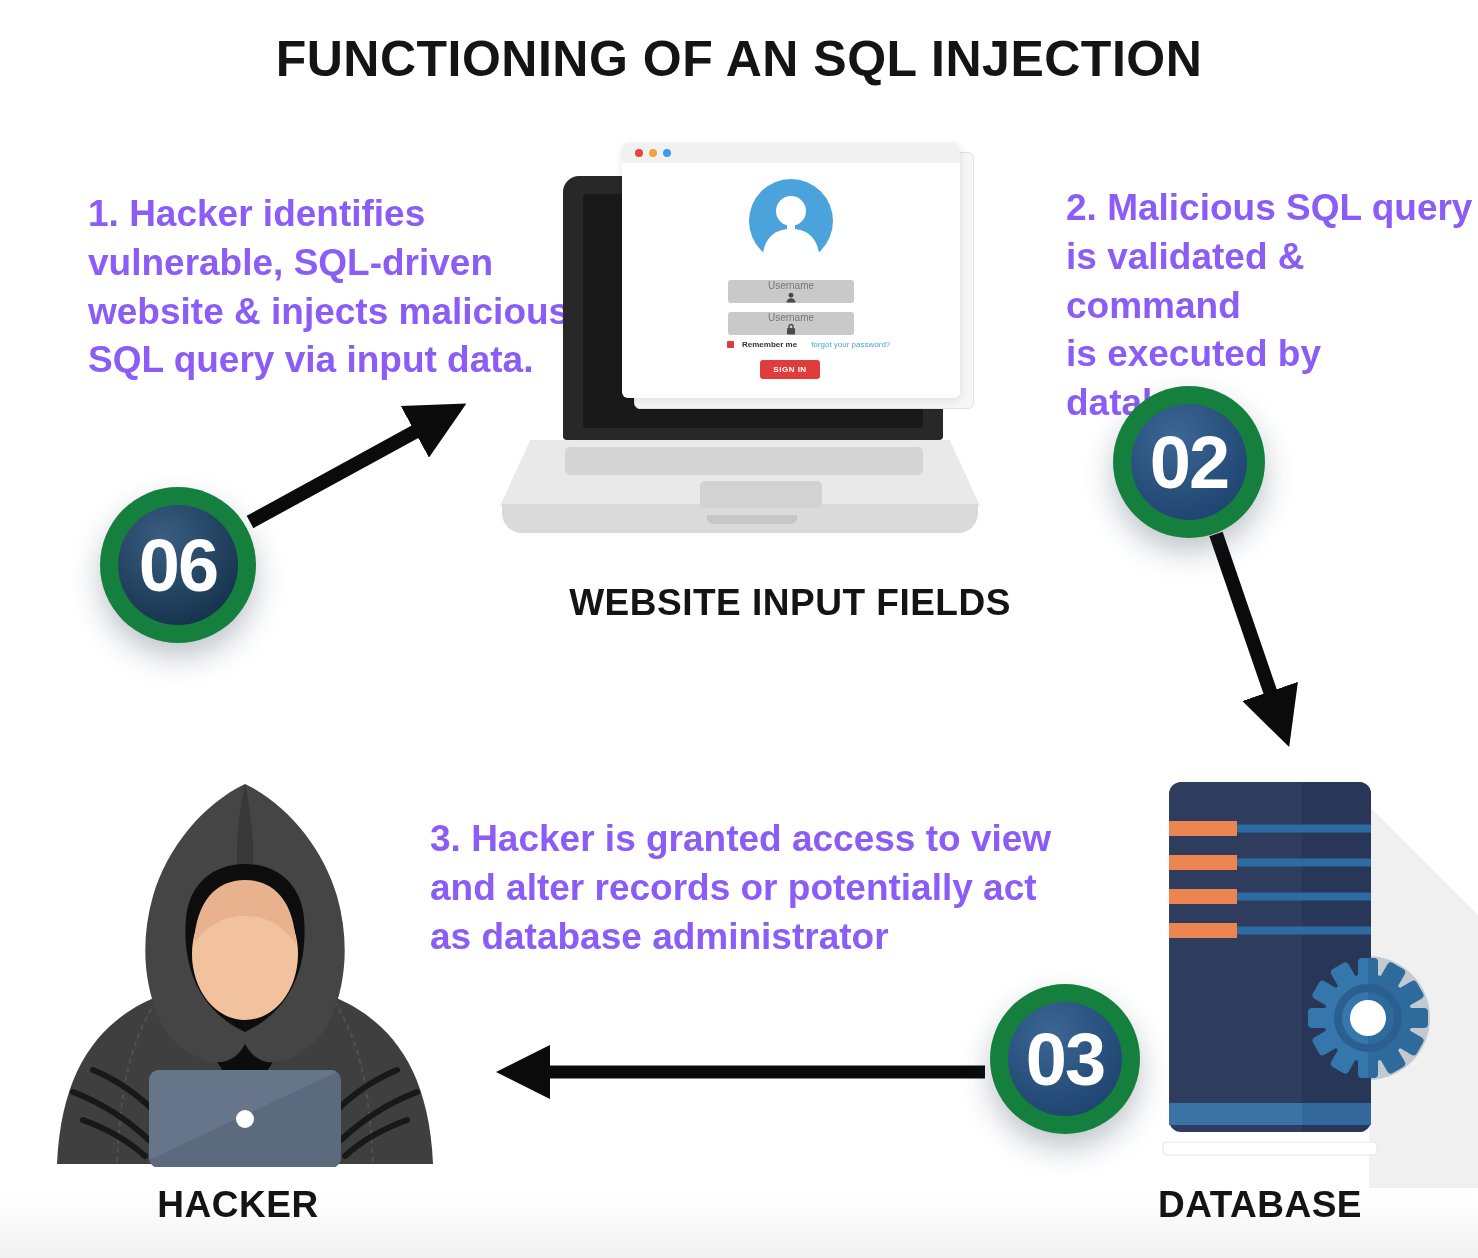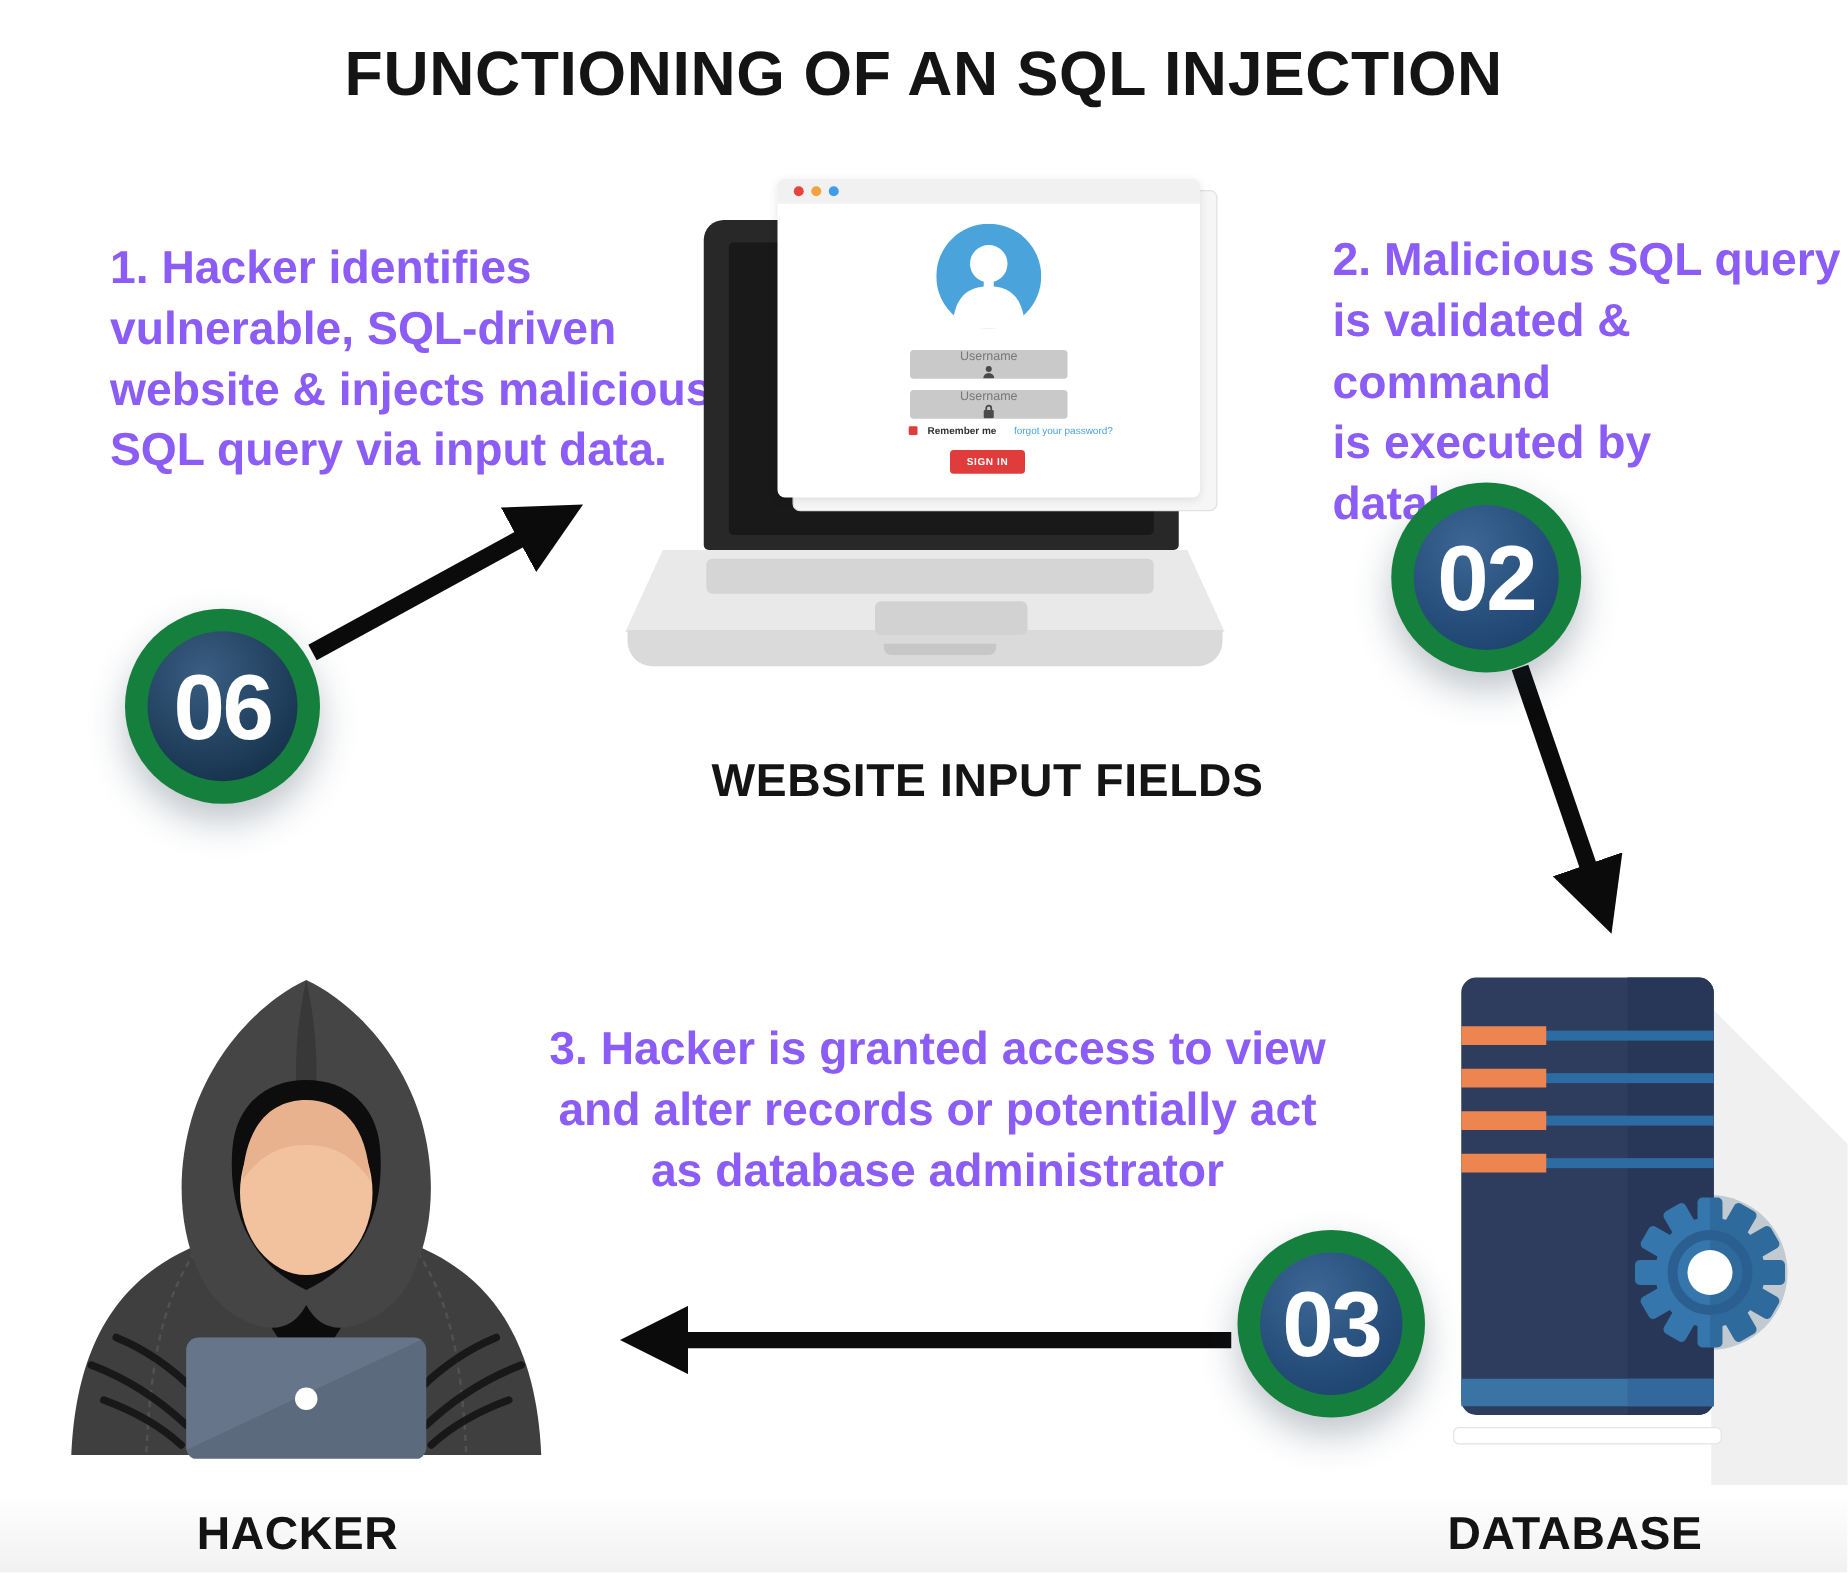--- a/index.html
+++ b/index.html
@@ -10,24 +10,24 @@
 
   
   .title{top:30px;left:0;width:1478px;text-align:center;
          font-size:50px;font-weight:800;letter-spacing:.5px;color:#141414;}
 
   
   .step-text{font-size:37px;font-weight:700;color:#8b5cf6;line-height:1.32;
              white-space:pre-line;}
   #step1-text{left:88px;top:190px;}
   #step2-text{left:1066px;top:184px;}
-  #step3-text{left:430px;top:815px;width:640px;text-align:center;}
-
-  
-  .obj-label{font-size:37px;font-weight:700;letter-spacing:.5px;text-align:center;color:#141414;margin-top:22px;}
+  #step3-text{left:430px;top:815px;width:640px;text-align:left;}
+
+  
+  .obj-label{font-size:37px;font-weight:700;letter-spacing:.5px;text-align:center;color:#141414;}
   #label-website{left:480px;top:582px;width:620px;}
   #label-hacker{left:88px;top:1184px;width:300px;}
   #label-database{left:1110px;top:1184px;width:300px;}
 
   
   .badge{border-radius:50%;background:#15803d;display:flex;align-items:center;
          justify-content:center;box-shadow:0 14px 30px rgba(25,45,65,.28);z-index:6;}
   .badge .inner{border-radius:50%;display:flex;align-items:center;justify-content:center;
          color:#fff;font-weight:bold;font-size:74px;letter-spacing:-2px;
          font-family:"Liberation Sans",sans-serif;}

